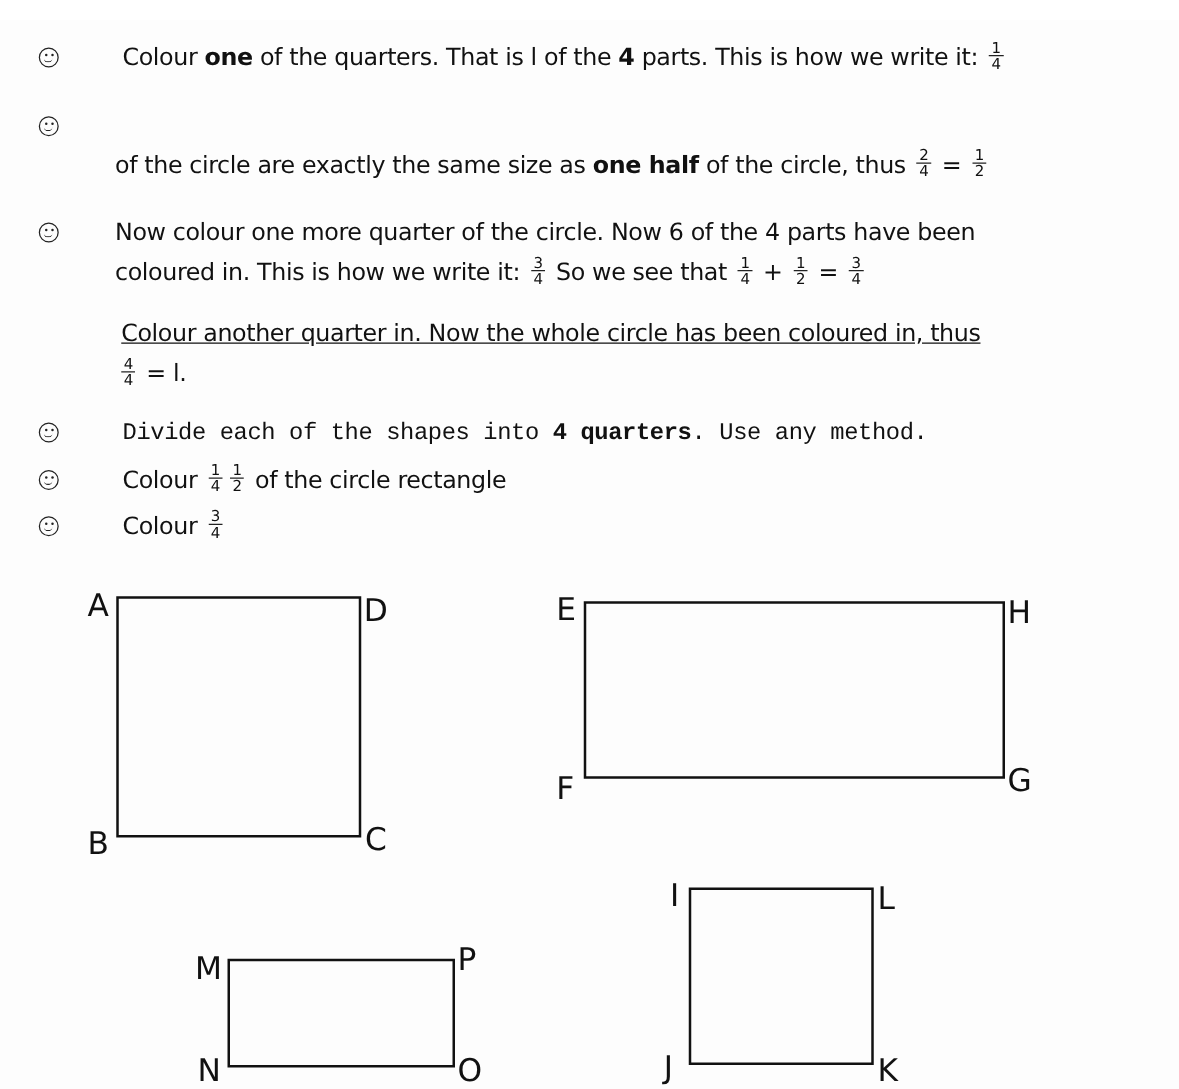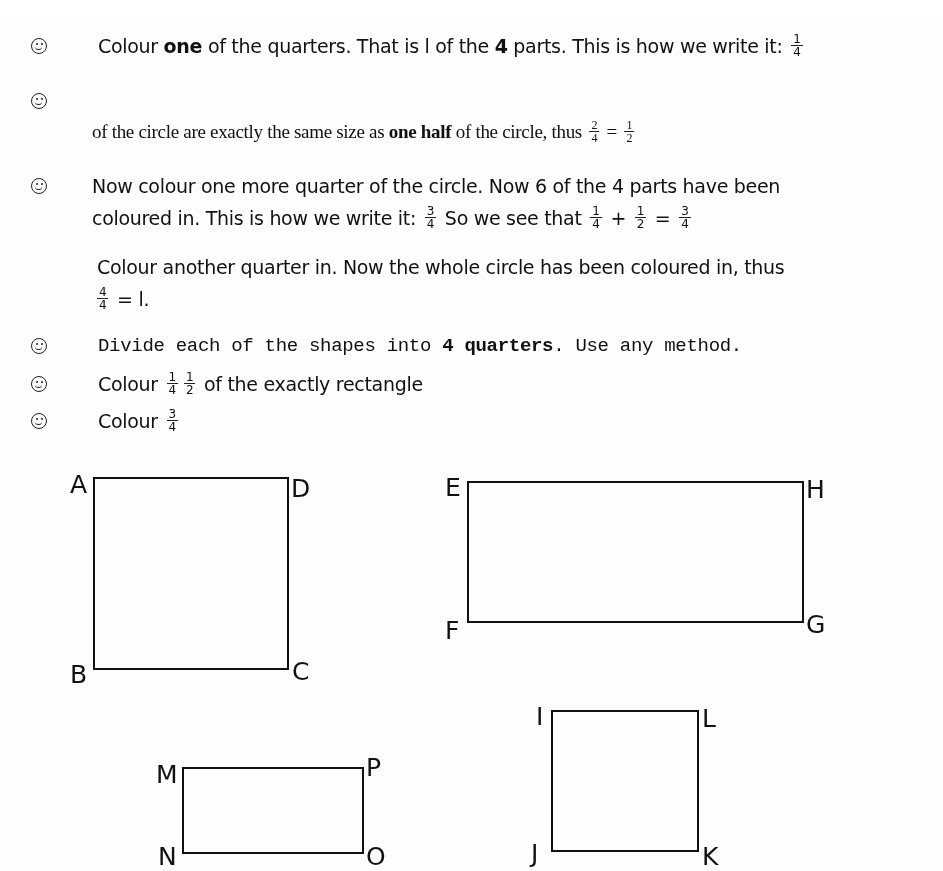--- a/index.html
+++ b/index.html
@@ -48,53 +48,53 @@
   <span class="smiley" style="left:31px; top:22px;">
       <span class="mouth"></span>
     </span>
   <div class="line" style="left:98px; top:18px;">
     <span>Colour </span><b class="bold">one</b><span> of the quarters.  That is l of the </span><b class="bold">4</b><span> parts.  This is how we write it: </span><span class="frac"><span class="num">1</span><span class="den">4</span></span>
   </div>
 
   <span class="smiley" style="left:31px; top:77px;">
       <span class="mouth"></span>
     </span>
-  <div class="line" style="left:92px; top:104px;font-family:Liberation Serif, serif;">
+  <div class="line" style="left:92px; top:104px;">
     <span>of the circle are exactly the same size as </span><b class="bold">one half</b><span> of the circle, thus </span><span class="frac"><span class="num">2</span><span class="den">4</span></span><span> = </span><span class="frac"><span class="num">1</span><span class="den">2</span></span>
   </div>
 
   <span class="smiley" style="left:31px; top:162px;">
       <span class="mouth"></span>
     </span>
   <div class="line" style="left:92px; top:158px;">
     <span>Now colour one more quarter of the circle.  Now 6 of the 4 parts have been</span>
   </div>
   <div class="line" style="left:92px; top:190px;">
     <span>coloured in.  This is how we write it: </span><span class="frac"><span class="num">3</span><span class="den">4</span></span><span>  So we see that </span><span class="frac"><span class="num">1</span><span class="den">4</span></span><span> + </span><span class="frac"><span class="num">1</span><span class="den">2</span></span><span>  = </span><span class="frac"><span class="num">3</span><span class="den">4</span></span>
   </div>
 
-  <div class="line" style="left:97px; top:239px;">
+  <div class="line" style="left:97px; top:239px;text-decoration:underline;">
     <span>Colour another quarter in.  Now the whole circle has been coloured in, thus</span>
   </div>
   <div class="line" style="left:94px; top:271px;">
     <span class="frac"><span class="num">4</span><span class="den">4</span></span><span> = l.</span>
   </div>
 
   <span class="smiley" style="left:31px; top:322px;">
       <span class="mouth"></span>
     </span>
   <div class="line" style="left:98px; top:318px;font-family:Liberation Mono, monospace;">
     <span>Divide each of the shapes into </span><b class="bold">4 quarters</b><span>.  Use any method.</span>
   </div>
 
   <span class="smiley" style="left:31px; top:360px;">
       <span class="mouth"></span>
     </span>
   <div class="line" style="left:98px; top:356px;">
-    <span>Colour </span><span class="frac"><span class="num">1</span><span class="den">4</span></span><span class="frac"><span class="num">1</span><span class="den">2</span></span><span> of the exactly rectangle</span>
+    <span>Colour </span><span class="frac"><span class="num">1</span><span class="den">4</span></span><span class="frac"><span class="num">1</span><span class="den">2</span></span><span> of the circle rectangle</span>
   </div>
 
   <span class="smiley" style="left:31px; top:397px;">
       <span class="mouth"></span>
     </span>
   <div class="line" style="left:98px; top:393px;">
     <span>Colour </span><span class="frac"><span class="num">3</span><span class="den">4</span></span>
   </div>
 
   <div class="shape" style="left:93px; top:461px; width:196px; height:193px;"></div>

